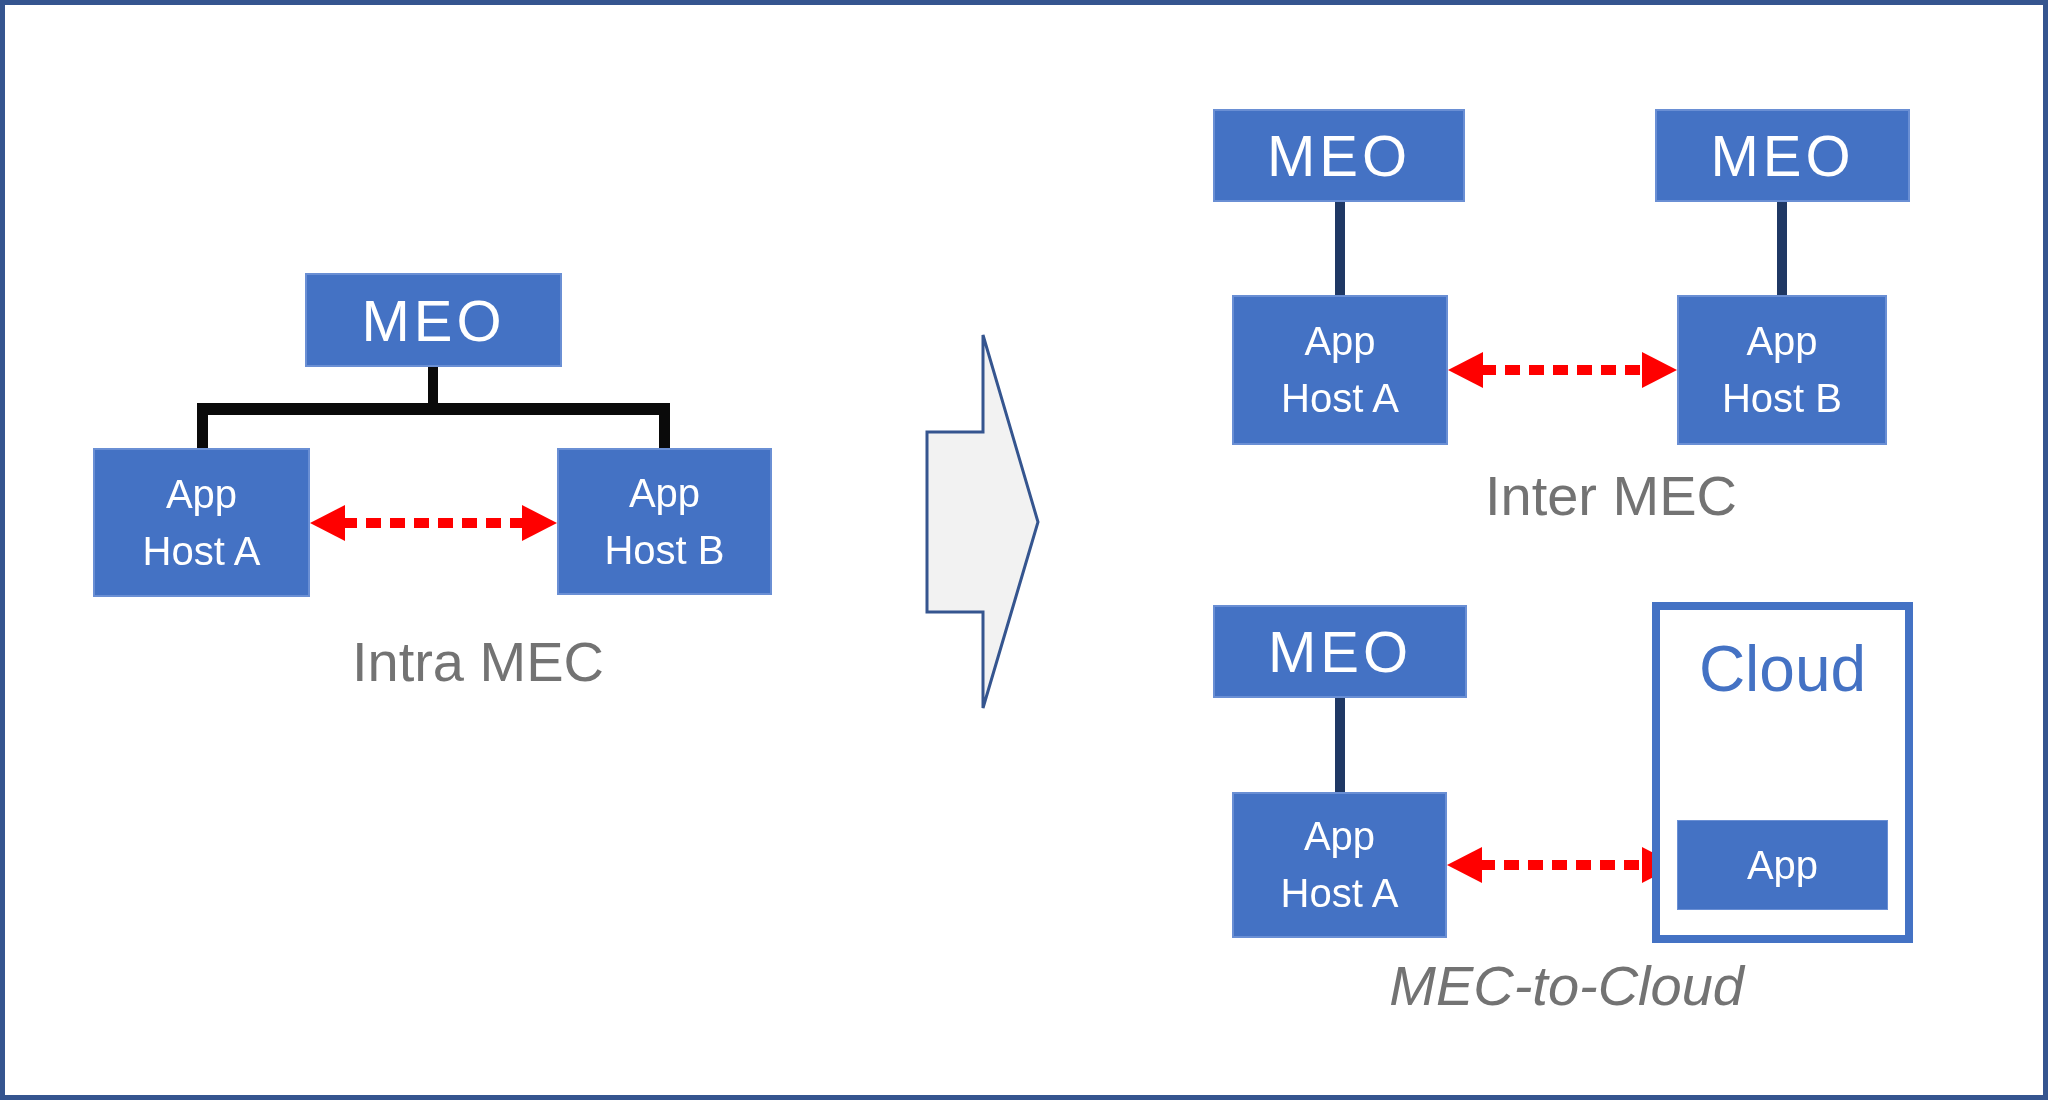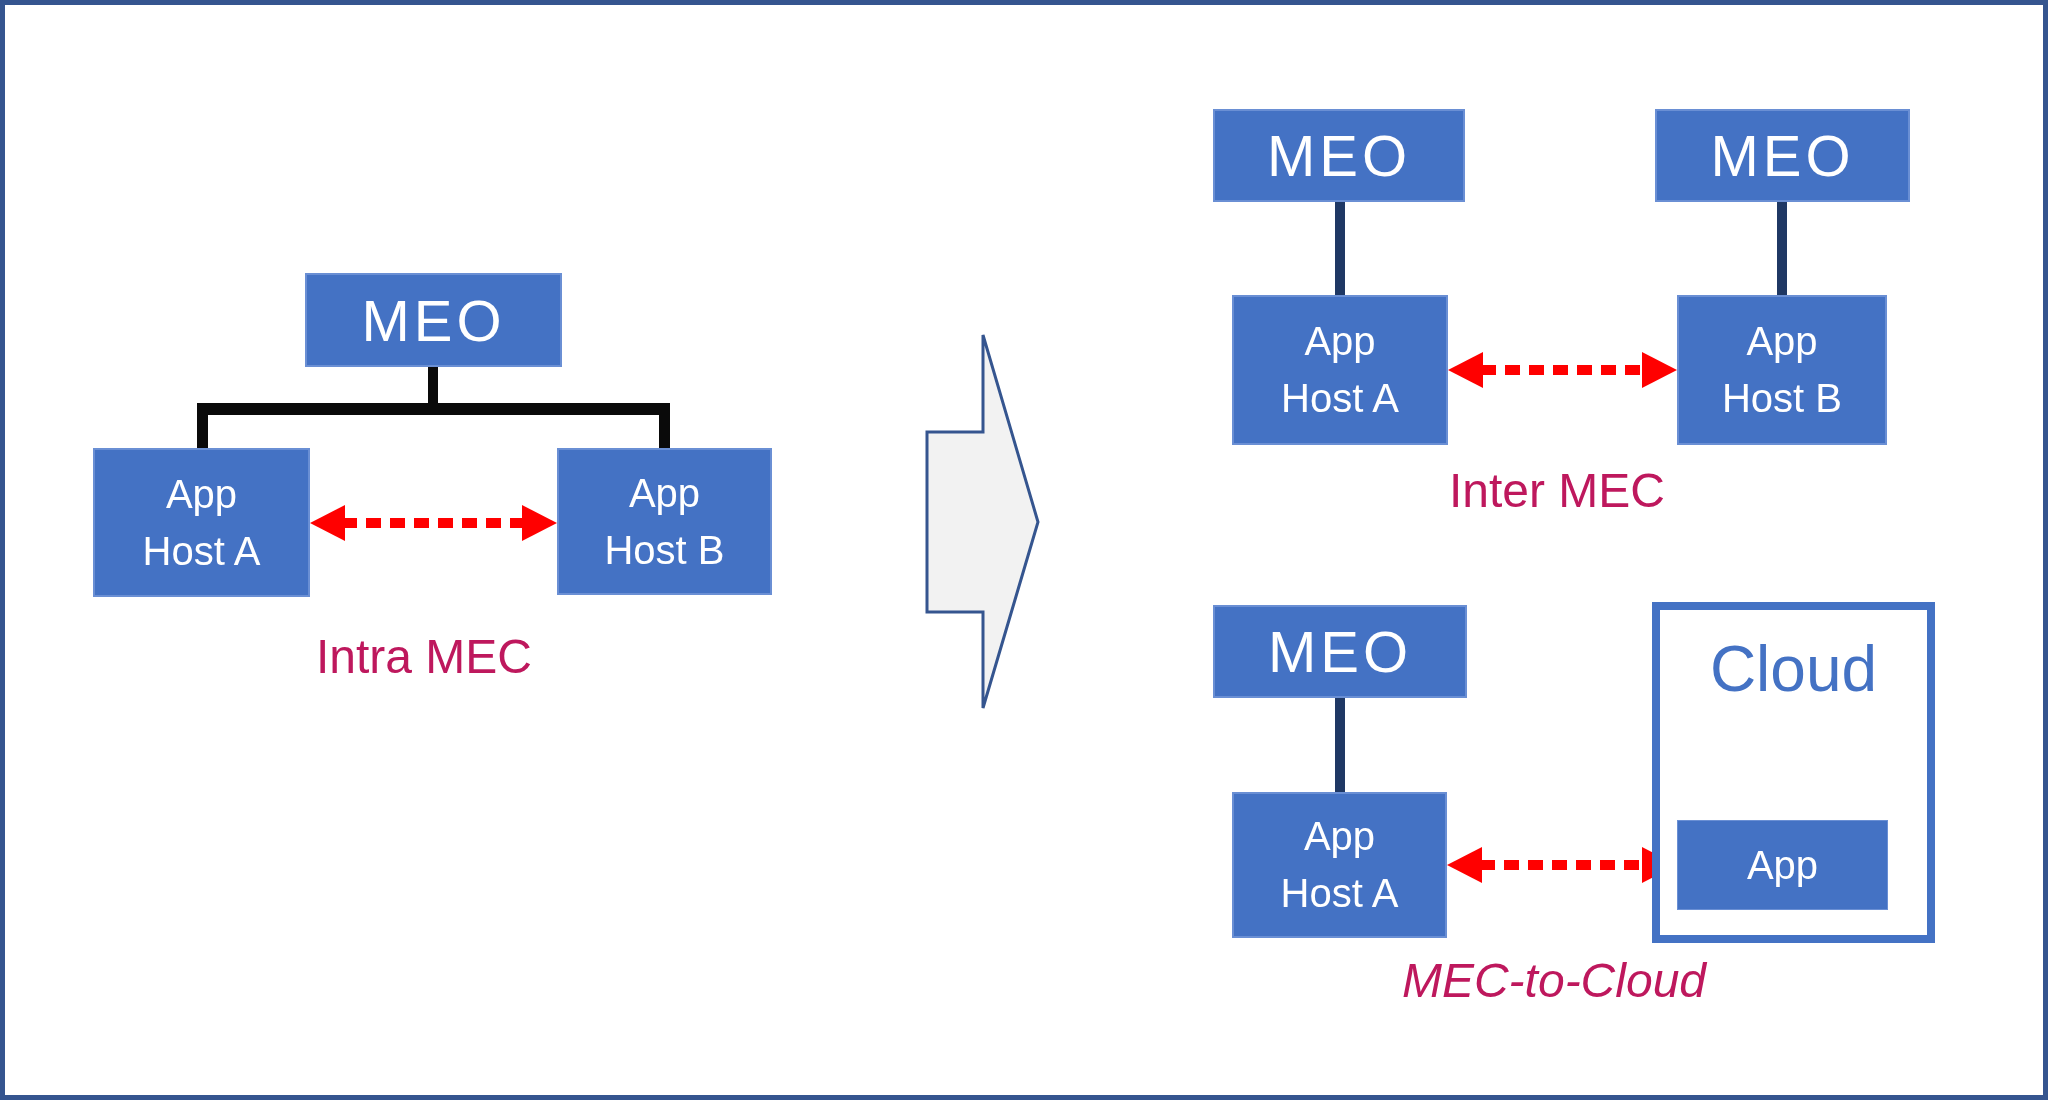--- a/index.html
+++ b/index.html
@@ -19,28 +19,28 @@
     border:2px solid #6a8fd4;
     box-sizing:border-box;
     color:#ffffff;
     display:flex;align-items:center;justify-content:center;
     text-align:center;
   }
   .meo{font-size:58px;letter-spacing:4px;font-weight:400;}
   .host{font-size:40px;line-height:1.42;font-weight:400;}
   .caption{
     position:absolute;
-    color:#be185d;
-    font-size:48px;
-    text-align:center;
+    color:#737373;
+    font-size:56px;
+    text-align:right;
     white-space:nowrap;
   }
   .cloud-frame{
     position:absolute;
-    left:1647px;top:597px;width:283px;height:341px;
+    left:1647px;top:597px;width:261px;height:341px;
     background:#ffffff;
     border:8px solid #4472C4;
     box-sizing:border-box;
   }
   .cloud-title{
     position:absolute;
     left:0;top:22px;width:100%;
     text-align:center;
     color:#4472C4;
     font-size:64px;

